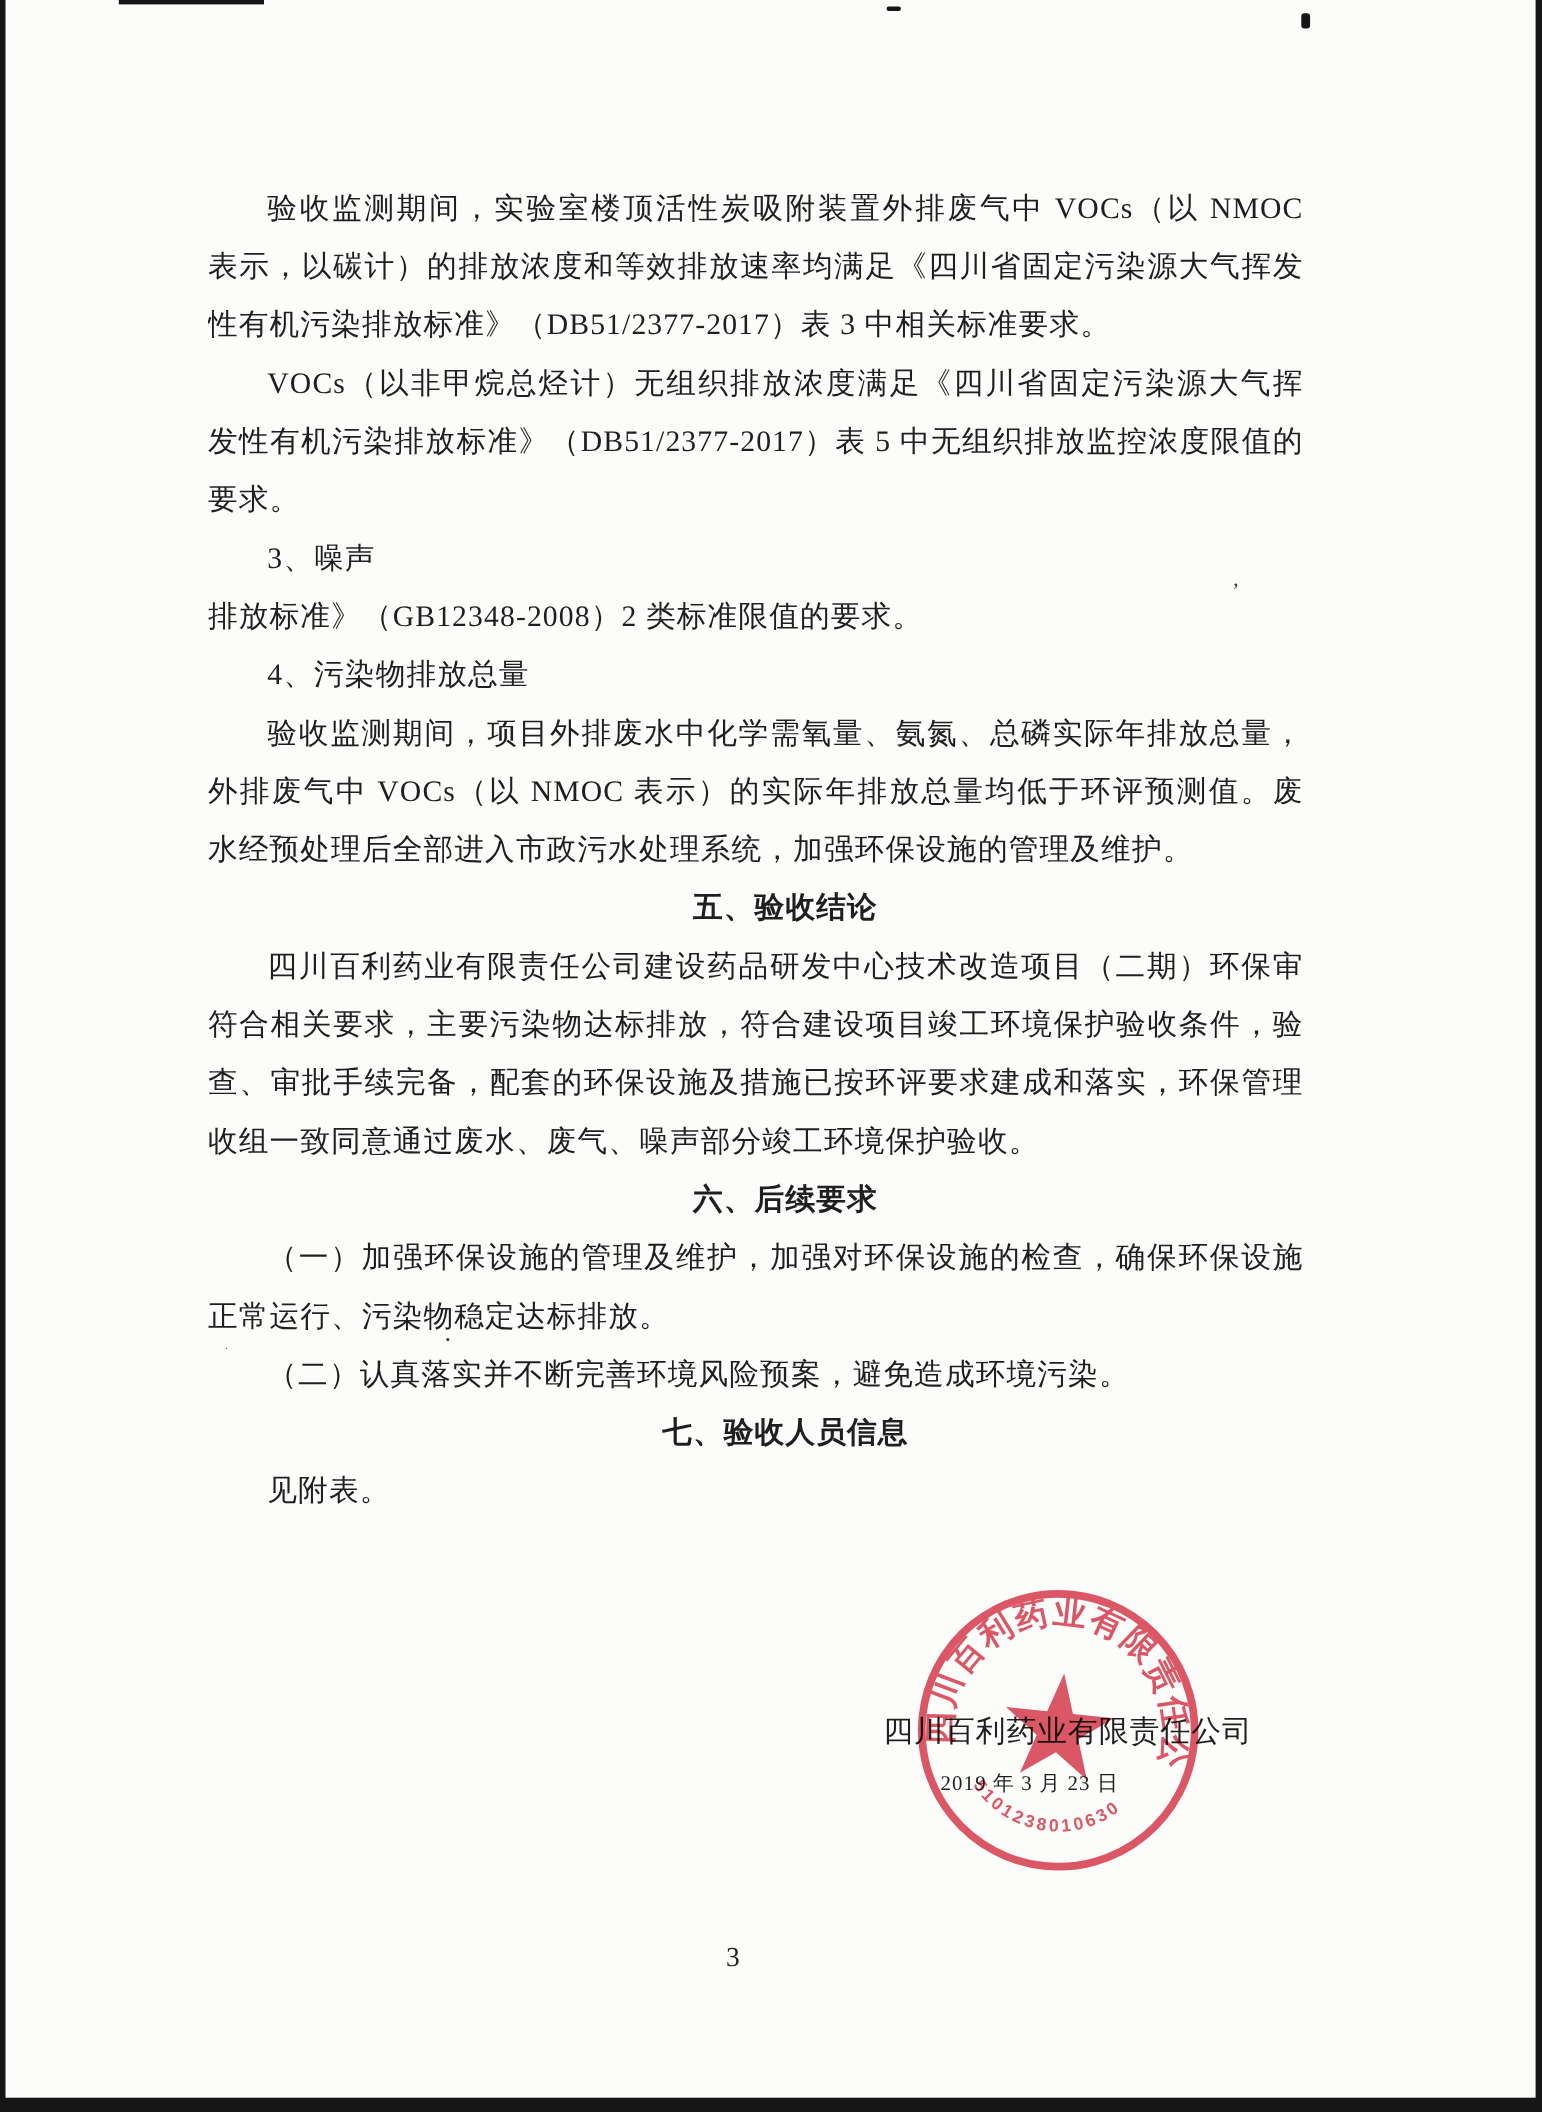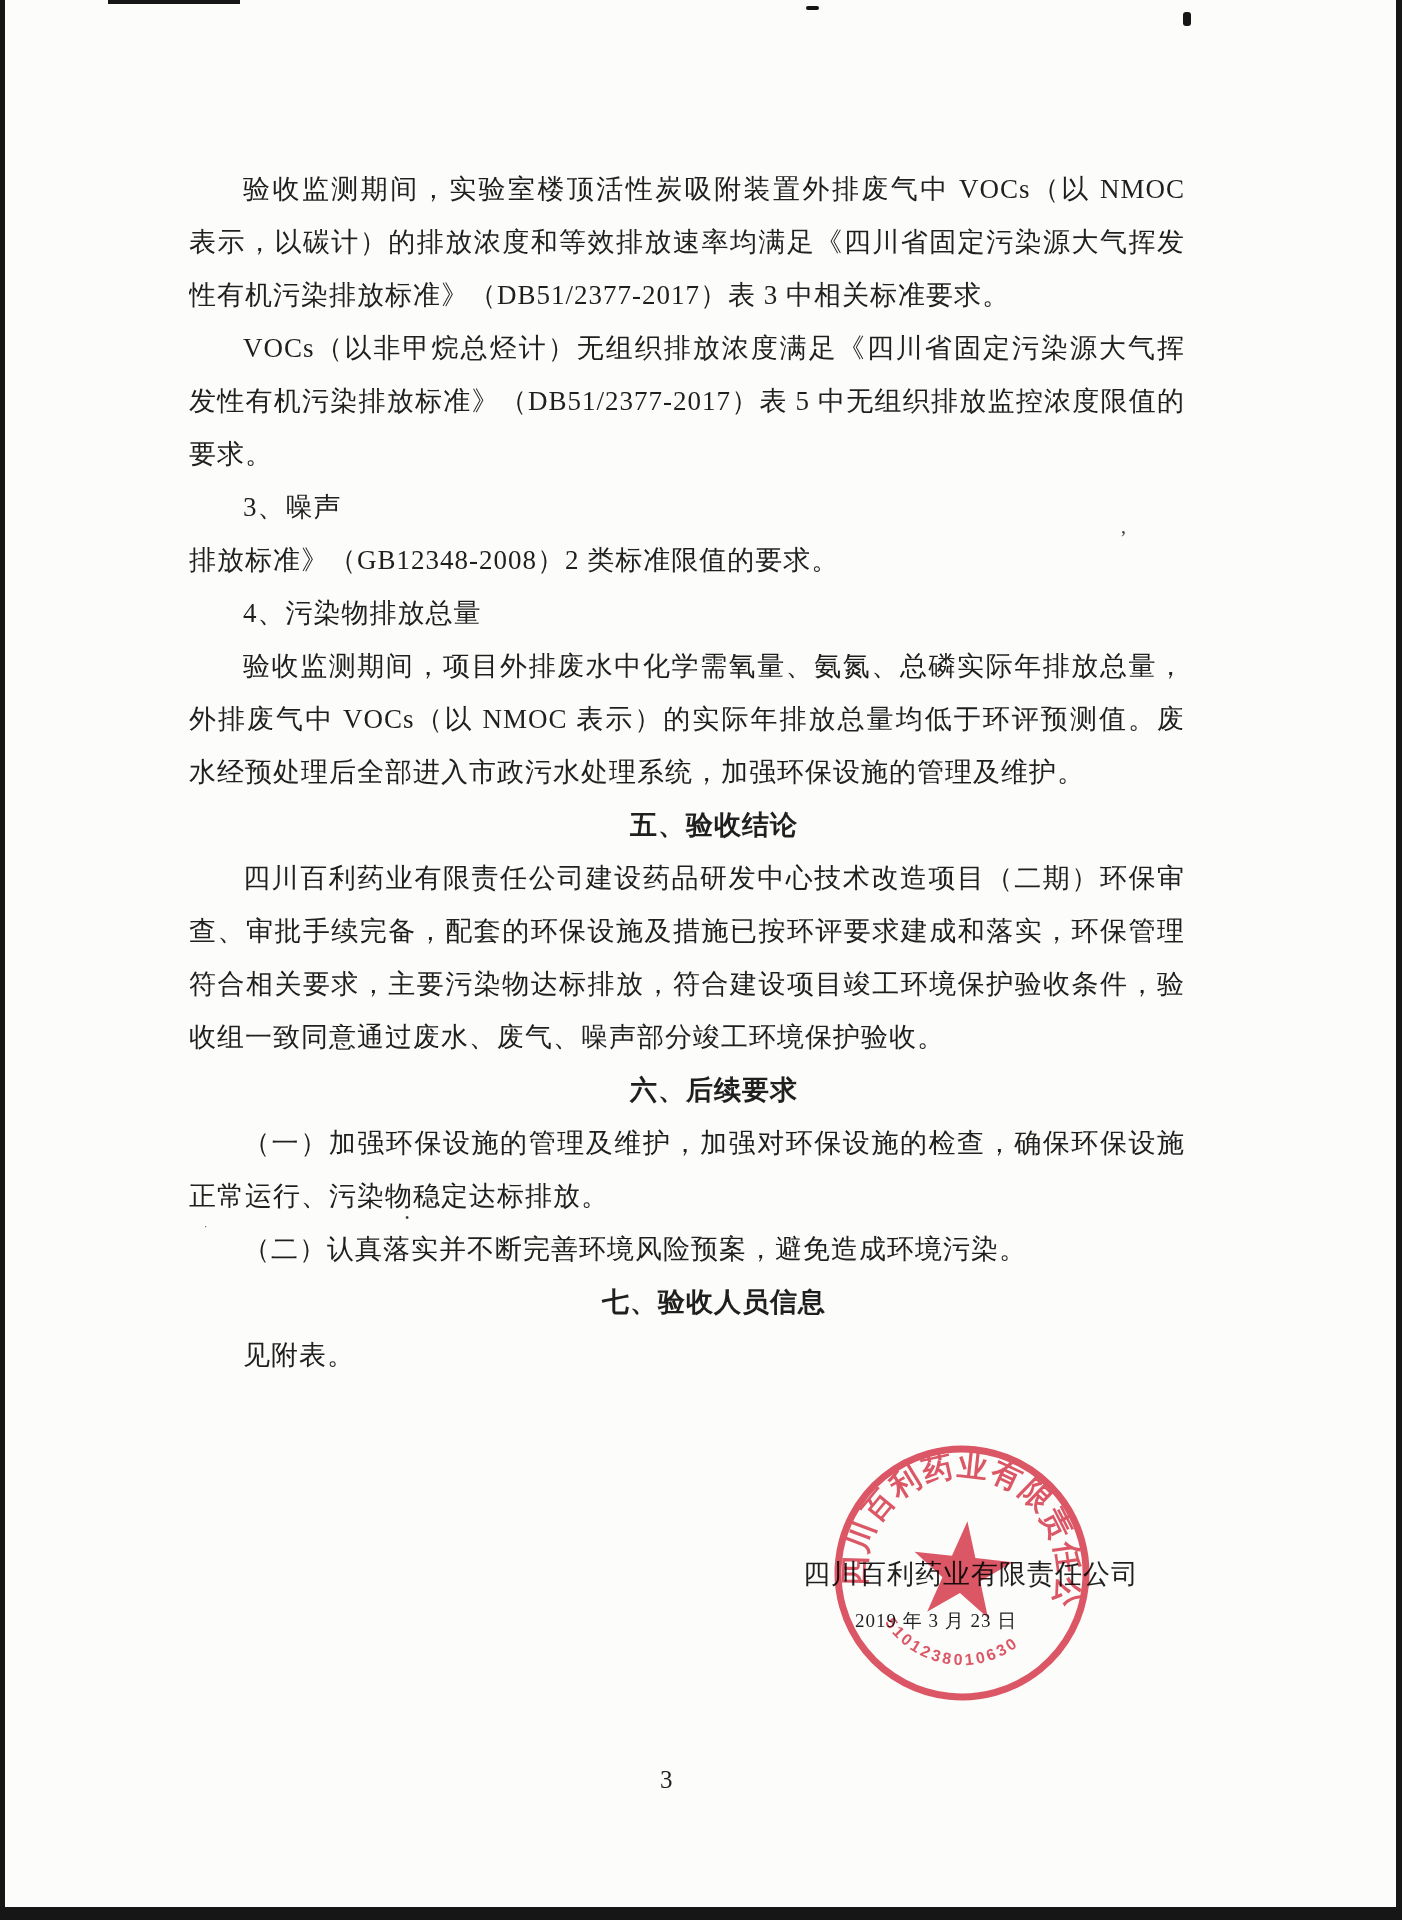--- a/index.html
+++ b/index.html
@@ -64,22 +64,22 @@
     <div class="ln jst">发性有机污染排放标准》（DB51/2377-2017）表 5 中无组织排放监控浓度限值的</div>
     <div class="ln">要求。</div>
     <div class="ln ind">3、噪声</div>
     <div class="ln">排放标准》（GB12348-2008）2 类标准限值的要求。</div>
     <div class="ln ind">4、污染物排放总量</div>
     <div class="ln ind jst">验收监测期间，项目外排废水中化学需氧量、氨氮、总磷实际年排放总量，</div>
     <div class="ln jst">外排废气中 VOCs（以 NMOC 表示）的实际年排放总量均低于环评预测值。废</div>
     <div class="ln">水经预处理后全部进入市政污水处理系统，加强环保设施的管理及维护。</div>
     <div class="ln ind bold">五、验收结论</div>
     <div class="ln ind jst">四川百利药业有限责任公司建设药品研发中心技术改造项目（二期）环保审</div>
+    <div class="ln jst">符合相关要求，主要污染物达标排放，符合建设项目竣工环境保护验收条件，验</div>
     <div class="ln jst">查、审批手续完备，配套的环保设施及措施已按环评要求建成和落实，环保管理</div>
-    <div class="ln jst">符合相关要求，主要污染物达标排放，符合建设项目竣工环境保护验收条件，验</div>
     <div class="ln">收组一致同意通过废水、废气、噪声部分竣工环境保护验收。</div>
     <div class="ln ind bold">六、后续要求</div>
     <div class="ln ind jst">（一）加强环保设施的管理及维护，加强对环保设施的检查，确保环保设施</div>
     <div class="ln">正常运行、污染物稳定达标排放。</div>
     <div class="ln ind">（二）认真落实并不断完善环境风险预案，避免造成环境污染。</div>
     <div class="ln ind bold">七、验收人员信息</div>
     <div class="ln ind">见附表。</div>
   </div>
 
   <div class="sig-company">四川百利药业有限责任公司</div>

